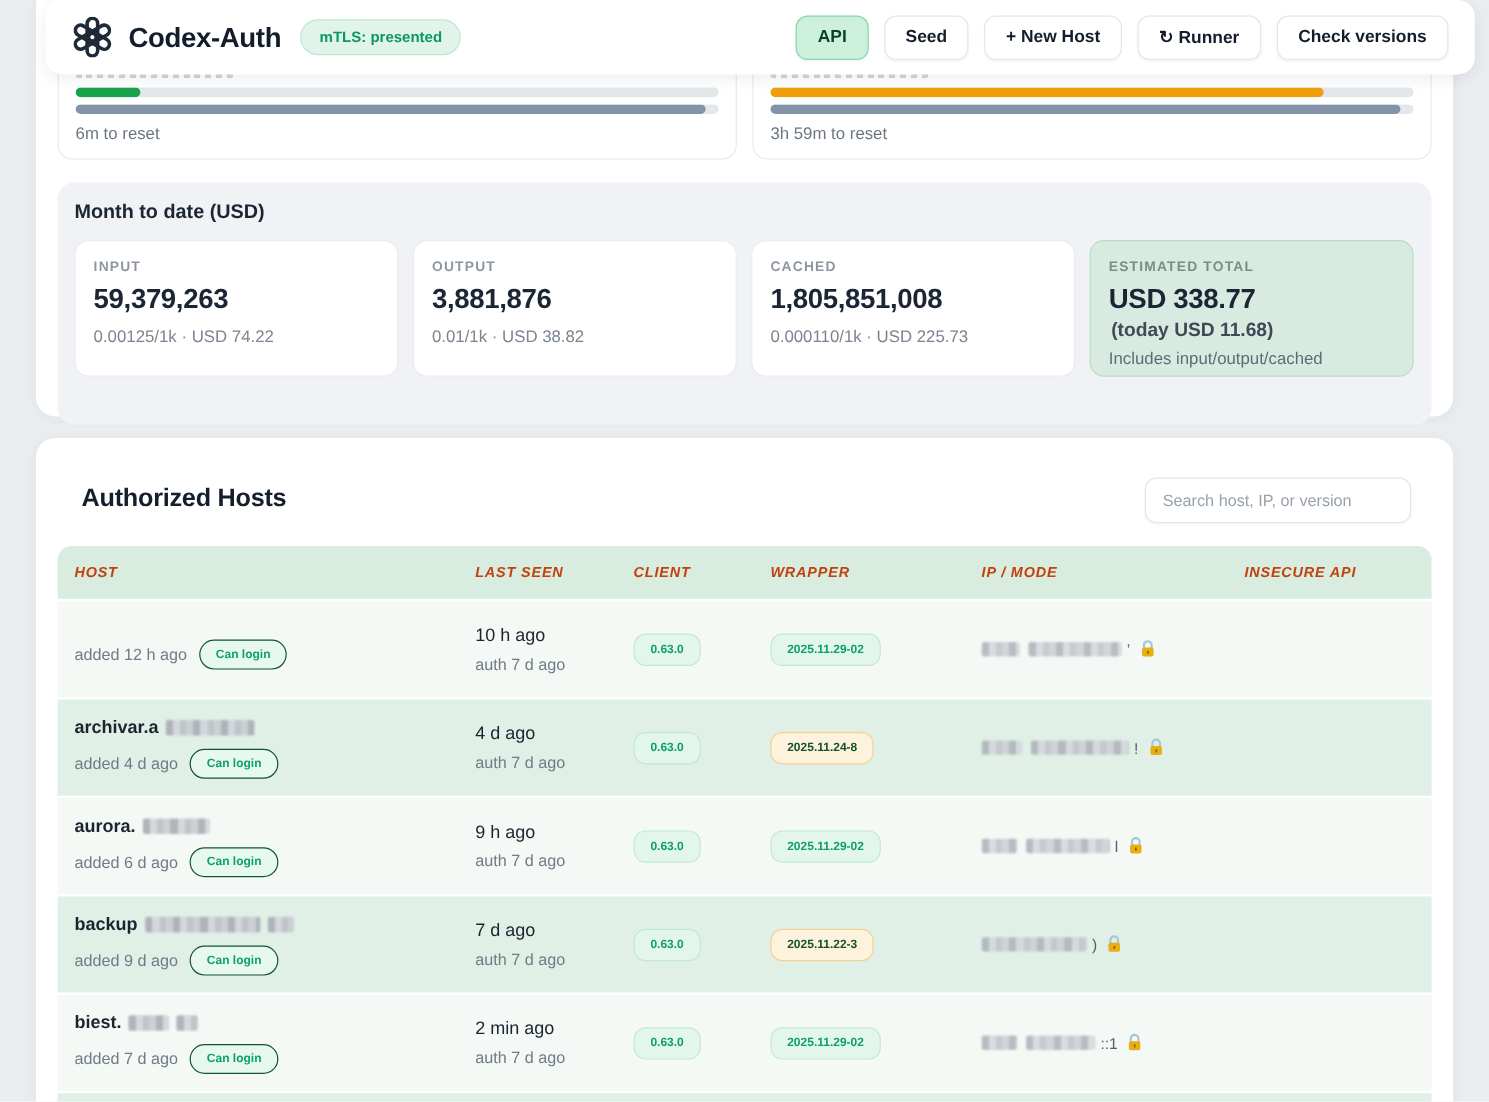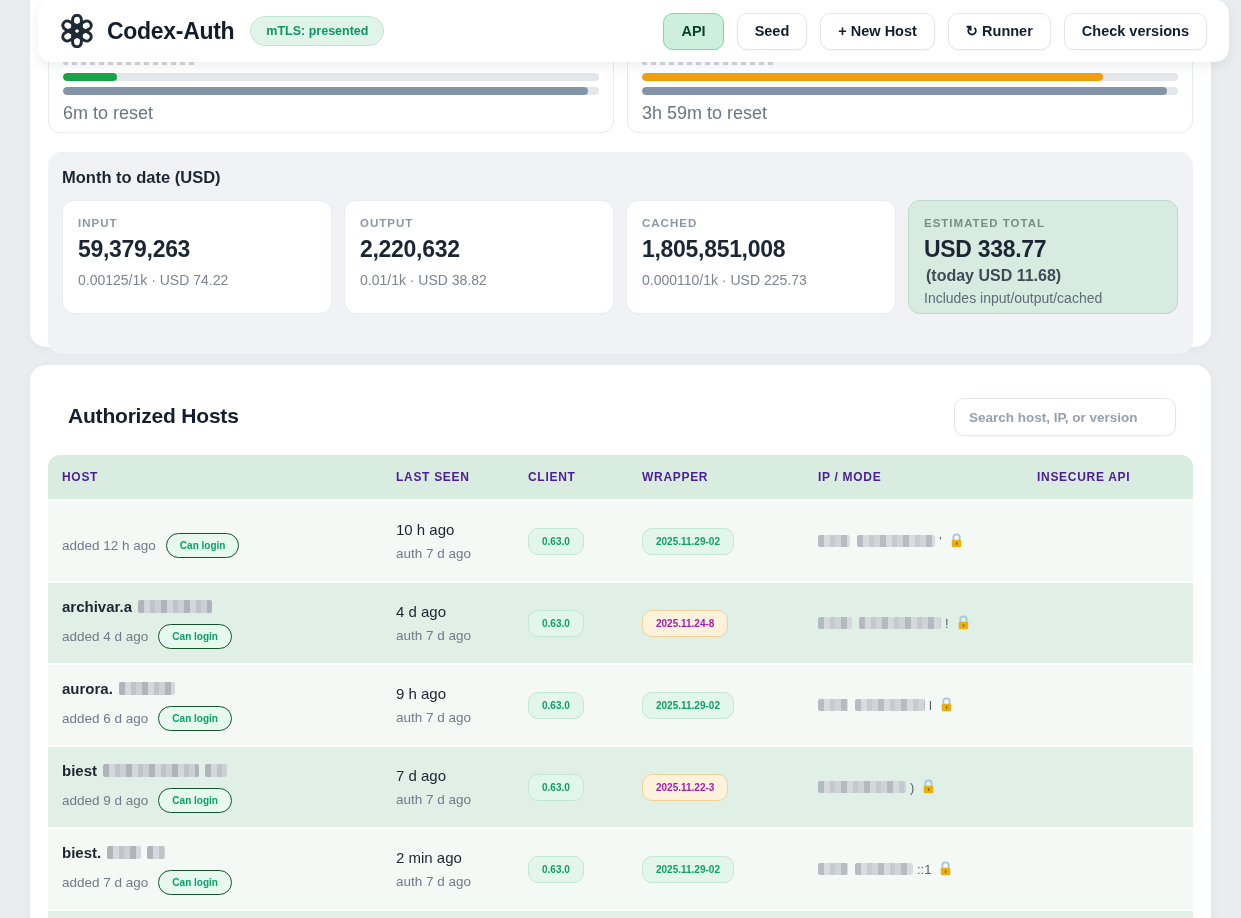--- a/index.html
+++ b/index.html
@@ -43,21 +43,21 @@
   }
   .clipped-title {
     width:132px; height:16px; margin-top:-2px; border-radius:2px;
     background:repeating-linear-gradient(90deg,#c6ccd3 0 5px, transparent 5px 9px);
     filter:blur(.5px); opacity:.8;
   }
   .track { width:100%; height:8px; border-radius:4px; background:#e4e7ea; overflow:hidden; }
   .track.first { margin-top:8px; }
   .track.second { margin-top:6px; }
   .fill { height:100%; border-radius:4px; }
-  .reset-label { margin-top:8px; font-size:18px; color:#6b7683; }
+  .reset-label { margin-top:8px; font-size:14px; color:#6b7683; }
   
   .month-panel {
     position:absolute; left:18px; top:164px; width:1145px; height:202px;
     background:#f0f2f5; border-radius:14px; padding:16px 14px 14px 14px;
   }
   .month-title { font-size:16.5px; font-weight:700; color:#1b2533; }
   .stats { display:flex; gap:12px; margin-top:13px; }
   .stat-card {
     width:270px; height:114px; background:#fff;
     border:1px solid #e9ebee; border-radius:12px; padding:16px 15px;
@@ -69,29 +69,29 @@
   .stat-note { font-size:16px; font-weight:700; color:#3f4a56; margin-top:4px; margin-left:2px; }
   .stat-sub { font-size:14px; color:#7b8591; margin-top:9px; }
   .stat-card.highlight .stat-sub { color:#5f6c77; margin-top:5px; }
   
   #card-hosts { left:30px; top:365px; width:1181px; height:600px; z-index:5; }
   .hosts-title { position:absolute; left:38px; top:39px; font-size:21px; font-weight:700; color:#141e2d; letter-spacing:-.2px; }
   .search-input {
     position:absolute; left:924px; top:33px; width:222px; height:38px;
     border:1px solid #e3e6ea; border-radius:10px; padding:0 14px;
     font-family:"Liberation Sans",sans-serif; font-size:13.5px; color:#3c4652;
-    outline:none; background:#fff; box-shadow:0 1px 2px rgba(25,35,55,.03);font-weight:bold;
+    outline:none; background:#fff; box-shadow:0 1px 2px rgba(25,35,55,.03);
   }
   .search-input::placeholder { color:#98a1ab; }
   .table { position:absolute; left:18px; top:90px; width:1145px; }
   .thead {
     height:44px; background:#d8ece0; border-radius:12px 12px 0 0;
     display:flex; align-items:center;
   }
-  .th { font-size:12px; font-weight:700; letter-spacing:.7px; color:#4c1d95; text-transform:uppercase; }
+  .th { font-size:12px; font-weight:700; letter-spacing:.7px; color:#c2410c; text-transform:uppercase;font-style:italic; }
   .col-host { width:348px; padding-left:14px; }
   .col-seen { width:132px; }
   .col-client { width:114px; }
   .col-wrapper { width:176px; }
   .col-ip { width:219px; }
   .col-insecure { width:144px; }
   .trow {
     height:80px; margin-top:2px; display:flex; align-items:center;
     background:#f4f9f6;
   }
@@ -102,21 +102,21 @@
   .seen-line2 { margin-top:8px; font-size:13.5px; color:#707b87; }
   .pill-login {
     padding:6px 13px; border-radius:999px; background:#e7f8ef;
     border:1px solid #14532d; color:#0ca06a; font-size:10px; font-weight:700;
   }
   .pill-ver {
     display:inline-block; padding:7px 13px; border-radius:10px;
     background:#e3f6eb; border:1px solid #c2e8d3; color:#0e9f68;
     font-size:10px; font-weight:700;
   }
-  .pill-ver.amber { background:#fdf3dd; border-color:#f2d294; color:#a21caf; }
+  .pill-ver.amber { background:#fdf3dd; border-color:#f2d294; color:#14532d; }
   .ip-cell { display:flex; align-items:center; gap:7px; }
   .ip-trail { font-size:13px; color:#55606c; margin-left:-3px; }
   
   .px {
     display:inline-block; height:13px; border-radius:2px;
     background:repeating-linear-gradient(90deg,#a9aeb6 0 6px,#d2d5da 6px 12px,#bcc0c6 12px 17px,#c9cdd2 17px 23px);
     filter:blur(.7px); opacity:.9;
   }
   .px.ip { height:12px; opacity:.8; }
 </style>
@@ -150,21 +150,21 @@
   <div class="month-panel">
     <div class="month-title">Month to date (USD)</div>
     <div class="stats">
         <div class="stat-card">
           <div class="stat-label">INPUT</div>
           <div class="stat-value">59,379,263</div>
           <div class="stat-sub">0.00125/1k · USD 74.22</div>
         </div>
         <div class="stat-card">
           <div class="stat-label">OUTPUT</div>
-          <div class="stat-value">2,220,632</div>
+          <div class="stat-value">3,881,876</div>
           <div class="stat-sub">0.01/1k · USD 38.82</div>
         </div>
         <div class="stat-card">
           <div class="stat-label">CACHED</div>
           <div class="stat-value">1,805,851,008</div>
           <div class="stat-sub">0.000110/1k · USD 225.73</div>
         </div>
         <div class="stat-card highlight">
           <div class="stat-label">ESTIMATED TOTAL</div>
           <div class="stat-value">USD 338.77</div>
@@ -267,21 +267,21 @@
                 <path d="M4.6 8V5.4a3.4 3.4 0 0 1 6.8 0V8" fill="none" stroke="#a9c6d7" stroke-width="2"></path>
                 <rect x="2.9" y="7.6" width="10.2" height="8" rx="1.6" fill="#e9ae12"></rect>
                 <rect x="7.3" y="10.2" width="1.6" height="3.1" rx="0.8" fill="#8a6a07"></rect>
               </svg></span>
           </div>
           <div class="col-insecure"></div>
         </div>
         <div class="trow highlighted">
           <div class="col-host">
             <div class="host-line1">
-              <span>biest</span>
+              <span>backup</span>
               <span class="px" style="width: 96px;"></span>
               <span class="px" style="width: 22px;"></span>
             </div>
             <div class="host-line2">
               <span>added 9 d ago</span>
               <span class="pill-login">Can login</span>
             </div>
           </div>
           <div class="col-seen">
             <div class="seen-line1">7 d ago</div>

